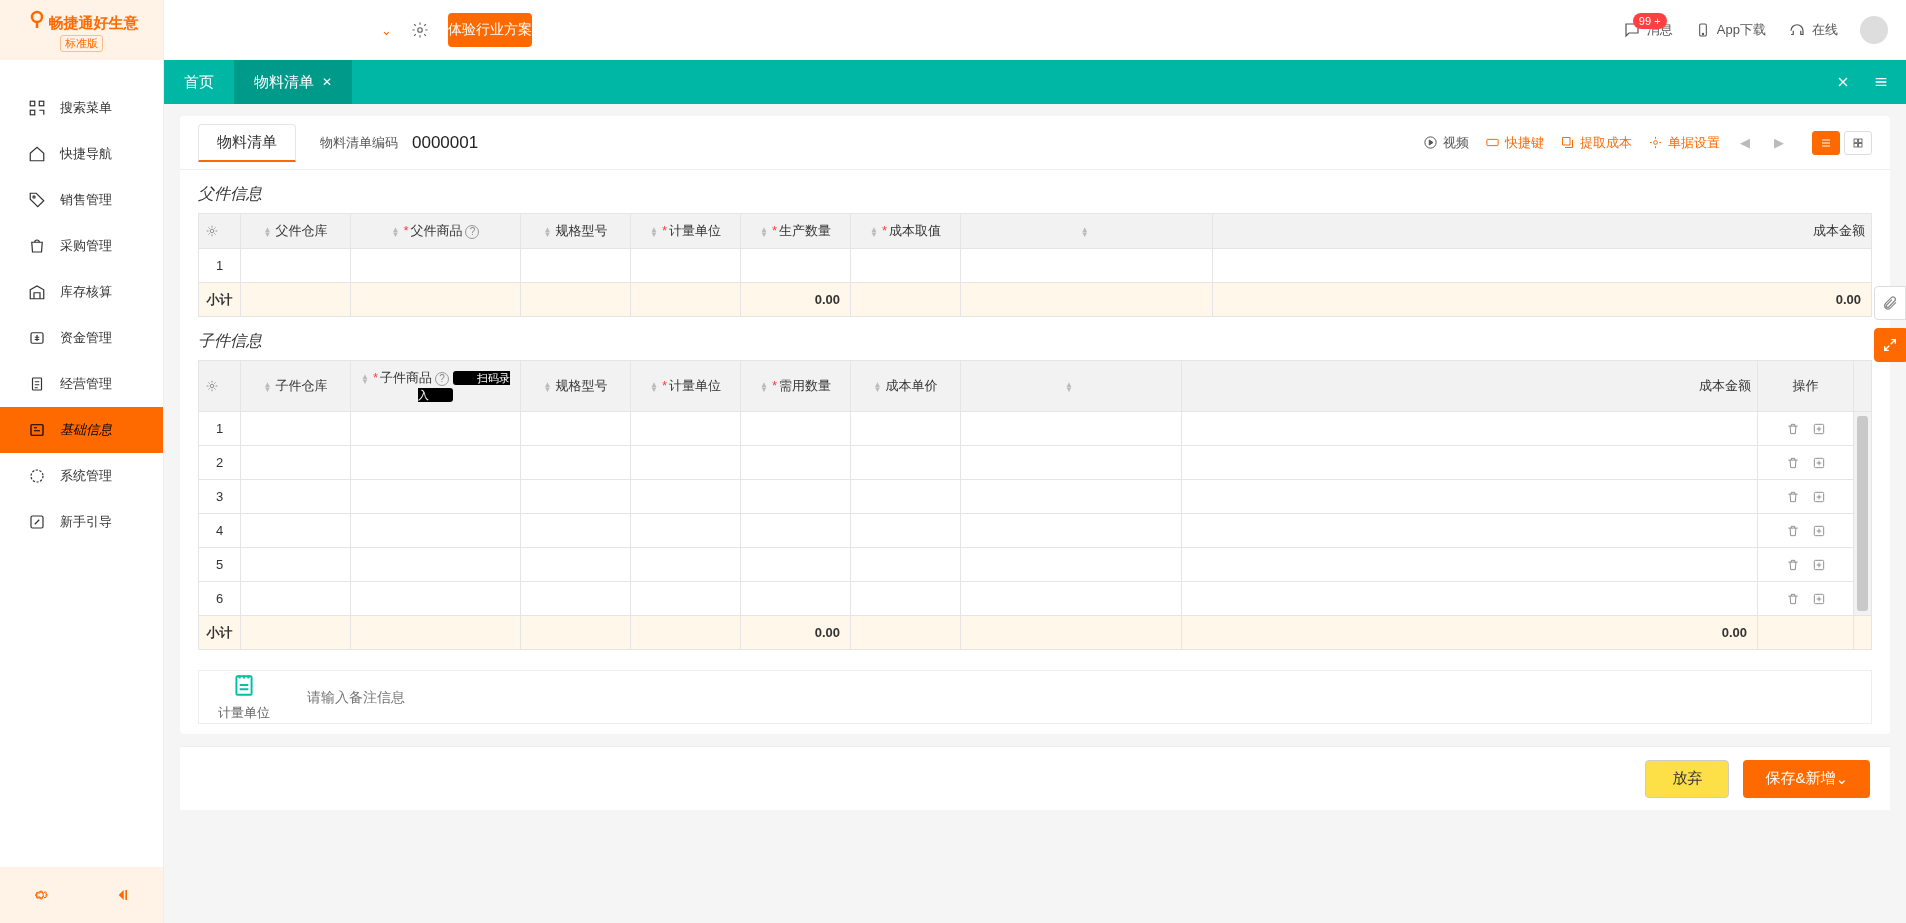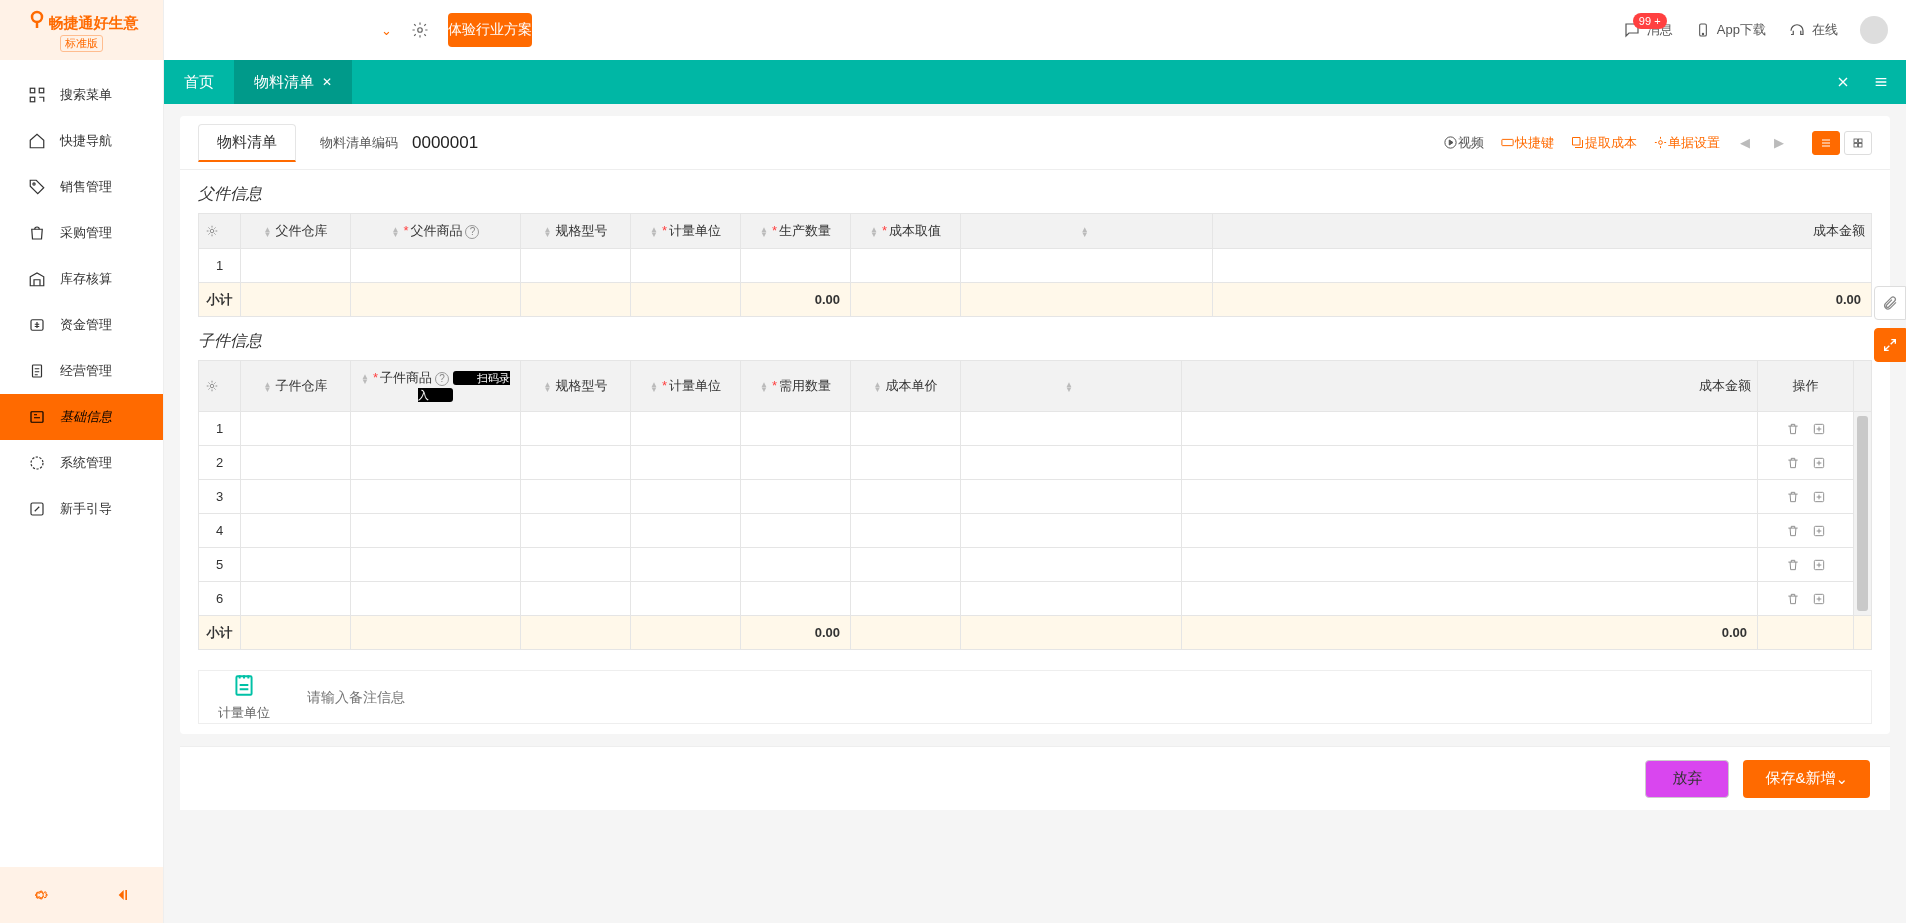--- a/index.html
+++ b/index.html
@@ -6,21 +6,21 @@
   body { font-family: "Microsoft YaHei", Arial, sans-serif; font-size: 13px; color: #333; background: #fff; overflow: hidden; }
   .root { display: flex; height: 923px; width: 1906px; }
 
   
   .sidebar { width: 164px; background: #fff; border-right: 1px solid #eee; display: flex; flex-direction: column; }
   .logo-area { height: 60px; display: flex; flex-direction: column; justify-content: center; align-items: center; padding: 6px 0; background:#fff2e7; }
   .logo-row { display: flex; align-items: flex-end; }
   .logo-mark { width: 24px; height: 24px; color:#ff6a00; }
   .logo-text { color: #ff6a00; font-weight: 600; font-size: 15px; }
   .logo-badge { font-size: 11px; color: #ff6a00; border: 1px solid #ffbd8f; border-radius: 3px; padding: 0 4px; margin-top: 2px; }
-  .nav { flex: 1; padding-top: 12px; }
+  .nav { flex: 1; padding-top: 25px; }
   .nav-item { display: flex; align-items: center; height: 46px; padding-left: 28px; cursor: pointer; color:#333; }
   .nav-item.active { background: #ff6a00; color: #000000; font-style: italic; }
   .nav-item .nav-icon { width: 18px; height: 18px; margin-right: 14px; display:flex; align-items:center; justify-content:center; }
   .sidebar-footer { height: 56px; background:#fff2e7; display:flex; align-items:center; justify-content:space-around; }
   .sidebar-footer .ft-icon { color:#ff6a00; cursor:pointer; }
 
   
   .main { flex: 1; display: flex; flex-direction: column; background:#f5f5f5; position:relative; }
   .topbar { height: 60px; background:#fff; display:flex; align-items:center; padding:0 18px; }
   .org-select { display:flex; align-items:center; gap:10px; color:#666; }
@@ -39,21 +39,21 @@
   .tab .close-x { margin-left:8px; font-size:12px; }
   .tabs-tools { margin-left:auto; display:flex; align-items:center; gap:8px; padding-right:10px; }
   .tab-tool { width:30px; height:30px; display:flex; align-items:center; justify-content:center; color:#fff; cursor:pointer; }
 
   
   .content { margin:12px 16px; background:#fff; border-radius:4px; padding:0 0 10px 0; position:relative; }
   .content-header { display:flex; align-items:center; height:54px; border-bottom:1px solid #eee; padding:0 18px;}
   .doc-tab { border:1px solid #e5e5e5; border-bottom:2px solid #ff6a00; border-radius:4px 4px 0 0; padding:8px 18px; font-size:15px; margin-bottom:-1px;}
   .doc-code { margin-left:24px; display:flex; align-items:center; gap:14px; color:#555;}
   .content-header-tools { margin-left:auto; display:flex; align-items:center; gap:16px; color:#555; }
-  .ht-item { display:flex; align-items:center; cursor:pointer; }
+  .ht-item { display:flex; align-items:center; gap:5px; cursor:pointer; }
   .ht-orange { color:#ff6a00; }
   .view-toggle { display:flex; gap:4px; margin-left:8px;}
   .vt-btn { width:28px; height:24px; border:1px solid #ddd; display:flex; align-items:center; justify-content:center; cursor:pointer; border-radius:3px;}
   .vt-btn.active { background:#ff6a00; color:#fff; border-color:#ff6a00;}
   .arrow-btn { color:#bbb; cursor:pointer; padding:0 4px;}
 
   
   .section-title { font-size:16px; padding:14px 18px 8px;font-style:italic; }
   .grid { width:calc(100% - 36px); margin:0 18px; border:1px solid #e5e5e5; border-collapse:collapse; }
   .grid thead th { background:#f2f2f2; border:1px solid #e5e5e5; padding:8px 6px; font-weight:normal; font-size:13px; position:relative;}
@@ -71,21 +71,21 @@
 
   
   .remark-box { margin:20px 18px 0; border:1px solid #eee; display:flex; align-items:stretch; }
   .remark-label { width:90px; display:flex; flex-direction:column; align-items:center; justify-content:center; gap:6px; color:#666;}
   .remark-label .note-icon{ color:#00c1a6; }
   .remark-input { flex:1; padding:18px; }
   .remark-input input { width:100%; border:none; outline:none; font-size:14px; color:#333; background:transparent;}
 
   
   .footer-bar { height:64px; background:#fff; border-top:1px solid #eee; margin:0 16px; display:flex; align-items:center; justify-content:flex-end; padding:0 20px; gap:14px;}
-  .btn-outline { background:#d946ef; border:1px solid #ccc; color:#333; height:38px; padding:8px 26px; border-radius:4px; cursor:pointer; font-size:15px;}
+  .btn-outline { background:#fde047; border:1px solid #ccc; color:#333; height:38px; padding:8px 26px; border-radius:4px; cursor:pointer; font-size:15px;}
   .btn-primary-lg { background:#ff6a00; color:#fff; border:none; height:38px; padding:0 22px; border-radius:4px; cursor:pointer; font-size:15px; display:flex; align-items:center; }
 
   
   .float-right { position:absolute; right:0; top:286px; display:flex; flex-direction:column; gap:8px;}
   .float-tab { width:32px; height:34px; background:#fff; border:1px solid #ddd; display:flex; align-items:center; justify-content:center; border-radius:4px 0 0 4px; color:#888;}
   .float-tab.orange{ background:#ff6a00; color:#fff; border-color:#ff6a00;}
 
   .num-right { text-align:right !important; padding-right:10px; }
   .gear-cell{ width:42px; }
   .col-narrow{ width:110px;}

